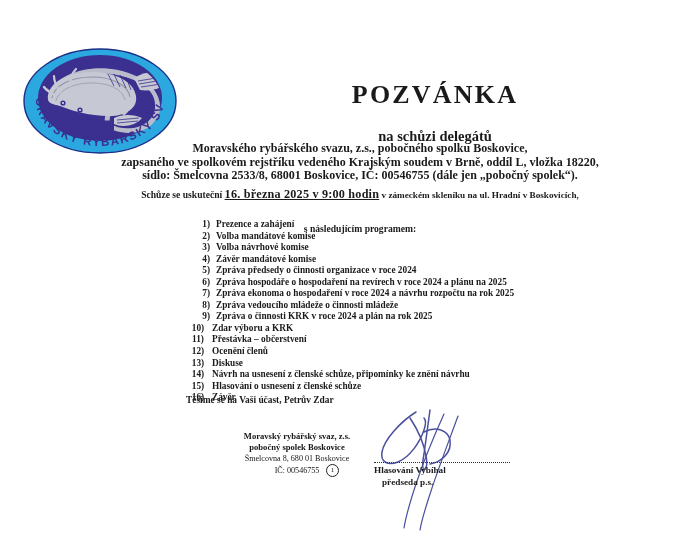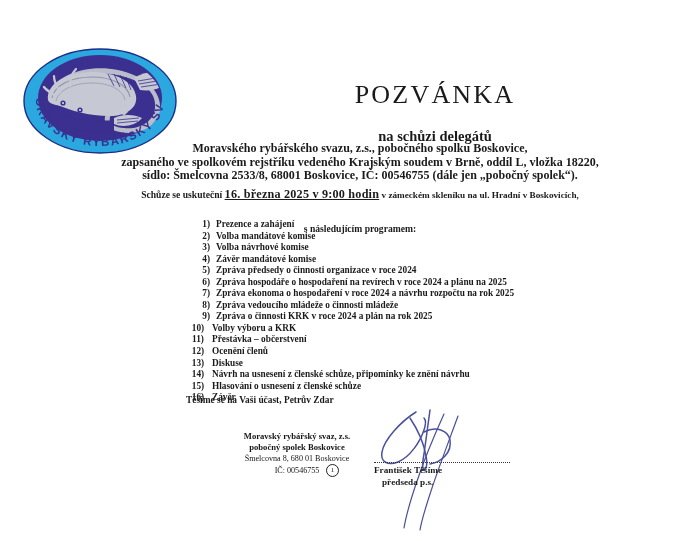--- a/index.html
+++ b/index.html
@@ -33,21 +33,21 @@
   #logo svg { display: block; width: 100%; height: 100%; }
 
   
   #title {
     position: absolute;
     left: 185px;
     top: 80px;
     width: 500px;
     text-align: center;
     font-size: 26px;
-    font-weight: normal;
+    font-weight: bold;
     letter-spacing: 2.2px;
     font-family: "Liberation Serif", "DejaVu Serif", serif;
   }
   #subtitle {
     position: absolute;
     left: 185px;
     top: 128px;
     width: 500px;
     text-align: center;
     font-size: 14.5px;
@@ -267,21 +267,21 @@
   <div id="program">
     <span class="row"><span class="num">1)</span><span>Prezence a zahájení</span></span>
     <span class="row"><span class="num">2)</span><span>Volba mandátové komise</span></span>
     <span class="row"><span class="num">3)</span><span>Volba návrhové komise</span></span>
     <span class="row"><span class="num">4)</span><span>Závěr mandátové komise</span></span>
     <span class="row"><span class="num">5)</span><span>Zpráva předsedy o činnosti organizace v roce 2024</span></span>
     <span class="row"><span class="num">6)</span><span>Zpráva hospodáře o hospodaření na revírech v roce 2024 a plánu na 2025</span></span>
     <span class="row"><span class="num">7)</span><span>Zpráva ekonoma o hospodaření v roce 2024 a návrhu rozpočtu na rok 2025</span></span>
     <span class="row"><span class="num">8)</span><span>Zpráva vedoucího mládeže o činnosti mládeže</span></span>
     <span class="row"><span class="num">9)</span><span>Zpráva o činnosti KRK v roce 2024 a plán na rok 2025</span></span>
-    <span class="row wide"><span class="num">10)</span><span>Volby výboru a KRK</span></span>
+    <span class="row wide"><span class="num">10)</span><span>Zdar výboru a KRK</span></span>
     <span class="row wide"><span class="num">11)</span><span>Přestávka – občerstvení</span></span>
     <span class="row wide"><span class="num">12)</span><span>Ocenění členů</span></span>
     <span class="row wide"><span class="num">13)</span><span>Diskuse</span></span>
     <span class="row wide"><span class="num">14)</span><span>Návrh na usnesení z členské schůze, připomínky ke znění návrhu</span></span>
     <span class="row wide"><span class="num">15)</span><span>Hlasování o usnesení z členské schůze</span></span>
     <span class="row wide"><span class="num">16)</span><span>Závěr</span></span>
   </div>
 
   <div id="closing">Těšíme se na Vaši účast, Petrův Zdar</div>
 
@@ -304,17 +304,17 @@
 
         <path d="M 52,24 C 64,18 76,22 78,32 C 80,44 70,54 58,56"></path>
 
         <path d="M 72,6 C 62,28 52,52 44,76 C 38,94 34,108 32,120" stroke-width="1.2"></path>
         <path d="M 86,8 C 78,30 68,56 60,80 C 54,98 50,110 48,122" stroke-width="1.2"></path>
       </g>
     </svg>
   </div>
   <div id="sigline"></div>
   <div id="signame">
-    <span class="n">František Těšíme</span>
+    <span class="n">Hlasování Vybíhal</span>
     <span class="r">předseda p.s.</span>
   </div>
 
 </div>
 
 </body></html>

